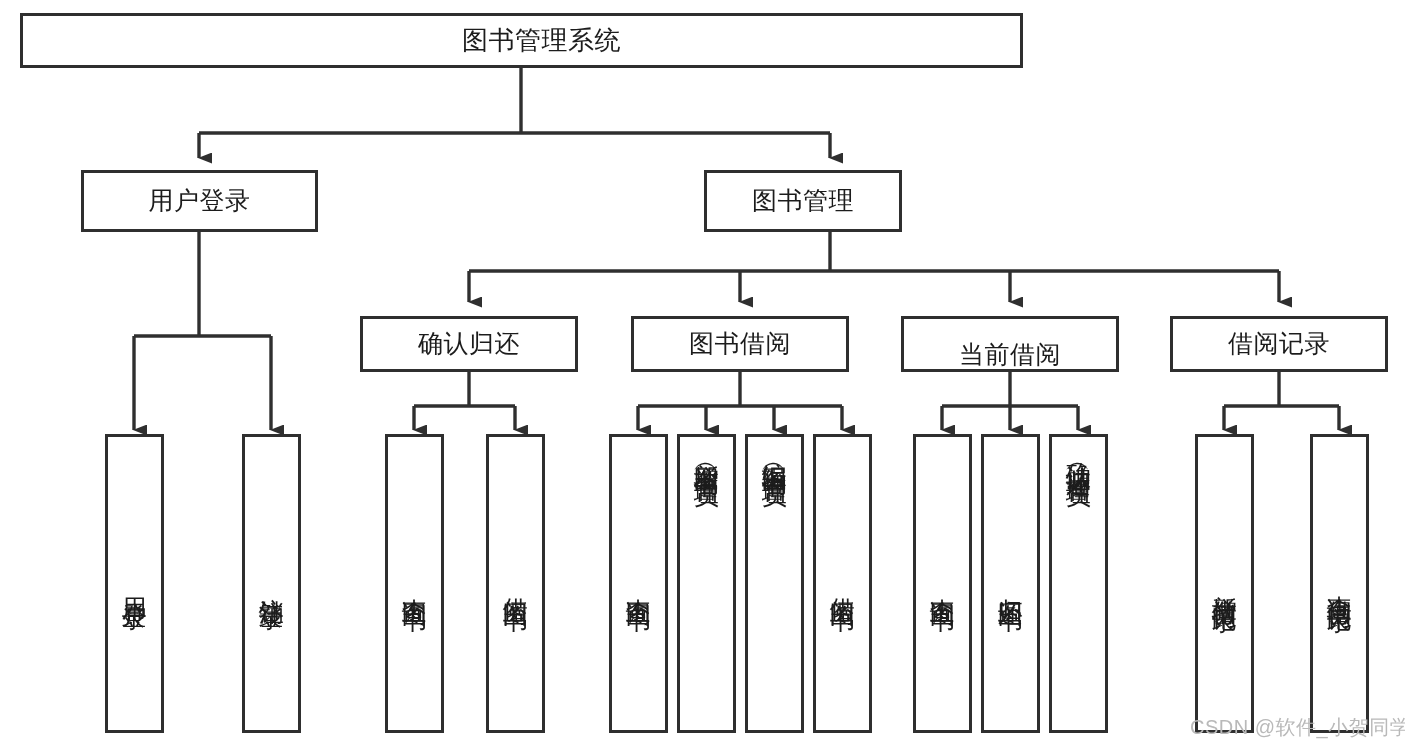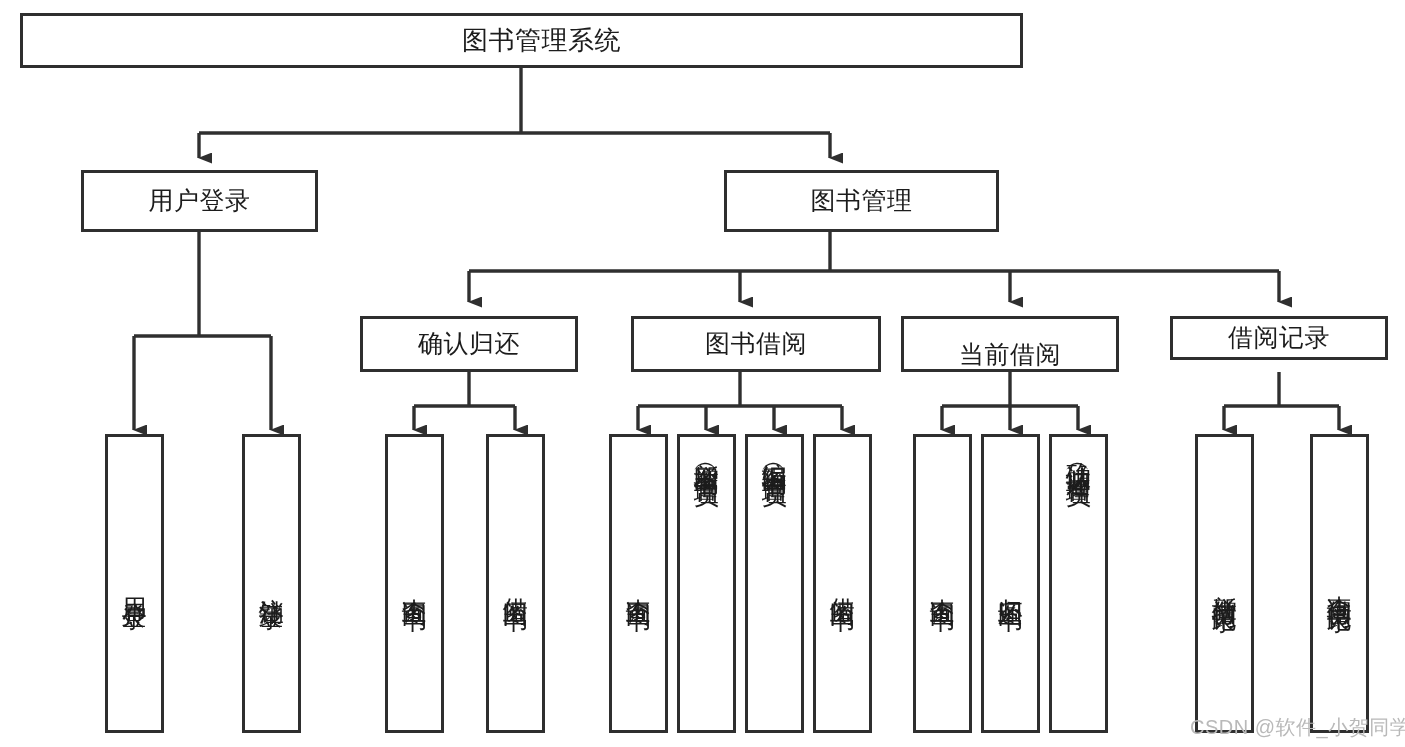--- a/index.html
+++ b/index.html
@@ -133,34 +133,34 @@
     </g>
   </svg>
 
   <div class="node horiz root" style="left:20px; top:13px; width:1003px; height:55px;padding-left:40px;">
     <span class="node-label">图书管理系统</span>
   </div>
 
   <div class="node horiz" style="left:81px; top:170px; width:237px; height:62px;">
     <span class="node-label">用户登录</span>
   </div>
-  <div class="node horiz" style="left:724px; top:170px; width:275px; height:62px;">
+  <div class="node horiz" style="left:704px; top:170px; width:198px; height:62px;">
     <span class="node-label">图书管理</span>
   </div>
 
   <div class="node horiz" style="left:360px; top:316px; width:218px; height:56px;">
     <span class="node-label">确认归还</span>
   </div>
-  <div class="node horiz" style="left:631px; top:316px; width:250px; height:56px;">
+  <div class="node horiz" style="left:631px; top:316px; width:218px; height:56px;">
     <span class="node-label">图书借阅</span>
   </div>
   <div class="node horiz" style="left:901px; top:316px; width:218px; height:56px;align-items:flex-end;">
     <span class="node-label">当前借阅</span>
   </div>
-  <div class="node horiz" style="left:1170px; top:316px; width:218px; height:44px;">
+  <div class="node horiz" style="left:1170px; top:316px; width:218px; height:56px;">
     <span class="node-label">借阅记录</span>
   </div>
 
   <div class="node vert mid" style="left:105px; top:434px; width:59px; height:299px;">
     <span class="node-label">用户登录</span>
   </div>
   <div class="node vert mid" style="left:242px; top:434px; width:59px; height:299px;">
     <span class="node-label">注销登录</span>
   </div>
 

